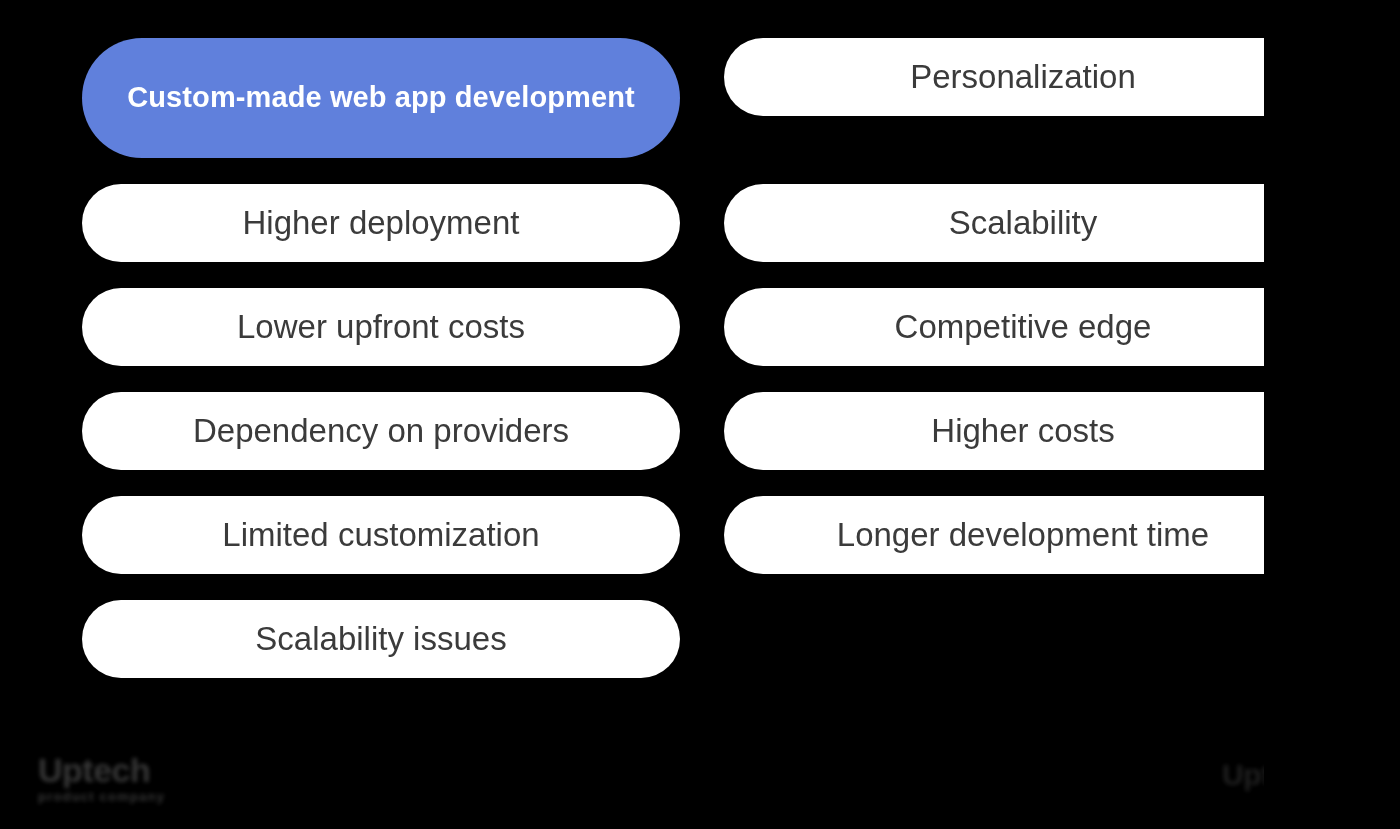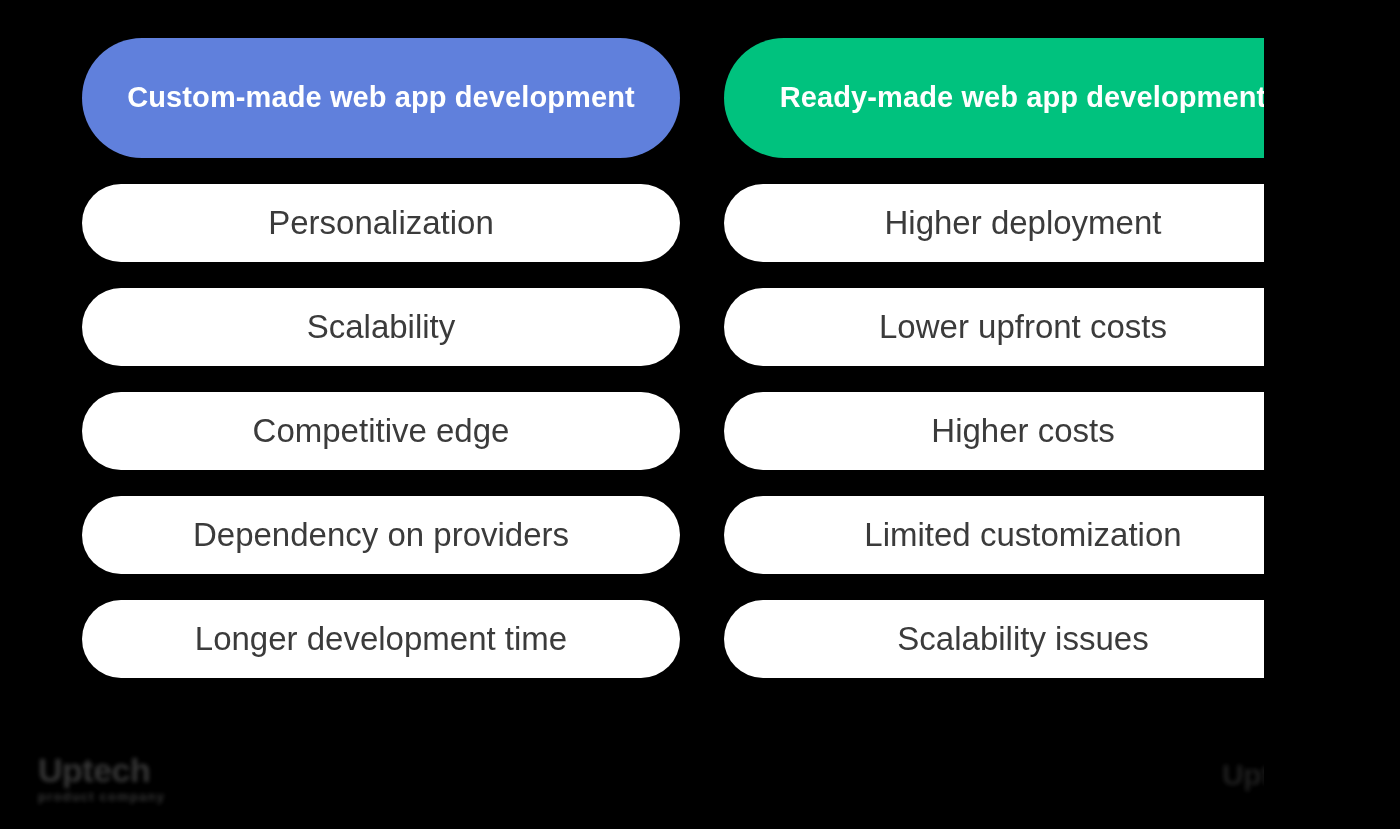--- a/index.html
+++ b/index.html
@@ -123,32 +123,31 @@
   }
 </style>
 </head>
 <body>
 
 <div class="canvas">
 
   <div class="compare-grid">
 
     <div class="pill pill-header custom">Custom-made web app development</div>
-    <div class="pill pill-header ready">Ready-made web app development</div>
 
     <div class="pill pill-item">Personalization</div>
     <div class="pill pill-item">Higher deployment</div>
 
     <div class="pill pill-item">Scalability</div>
     <div class="pill pill-item">Lower upfront costs</div>
 
     <div class="pill pill-item">Competitive edge</div>
+    <div class="pill pill-item">Dependency on providers</div>
+
     <div class="pill pill-item">Higher costs</div>
-
-    <div class="pill pill-item">Dependency on providers</div>
     <div class="pill pill-item">Limited customization</div>
 
     <div class="pill pill-item">Longer development time</div>
     <div class="pill pill-item">Scalability issues</div>
 
   </div>
 
   <div class="wm wm-left">
     <span class="wm-word">Uptech</span>
     <span class="wm-sub">product company</span>

